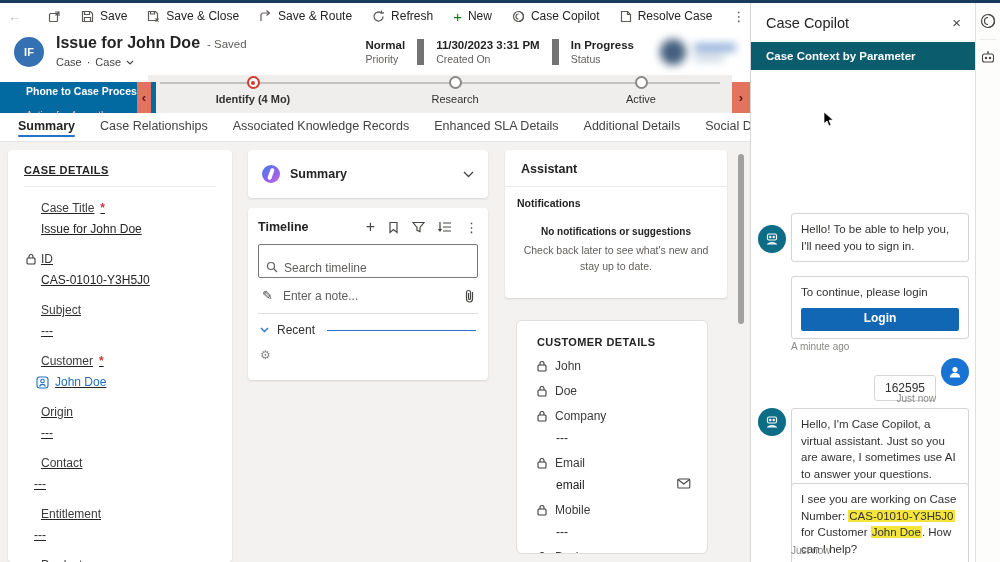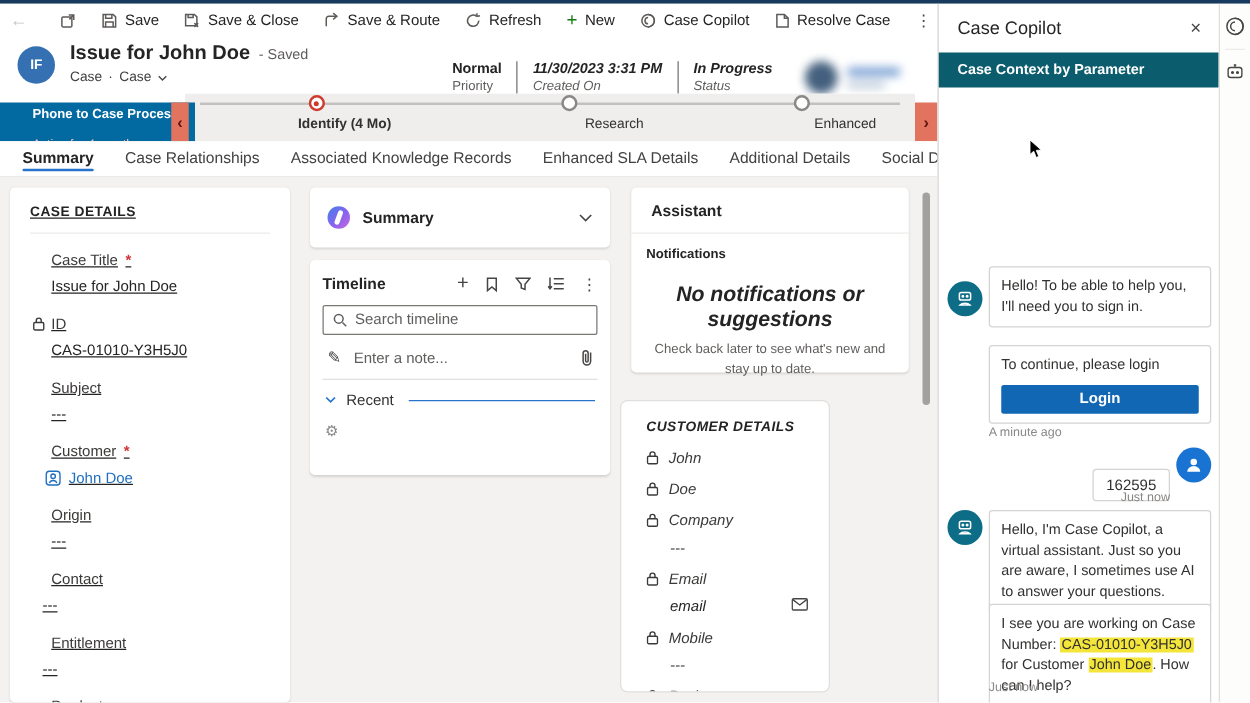--- a/index.html
+++ b/index.html
@@ -28,42 +28,42 @@
   
   #hdr { left:0; top:29px; width:750px; height:46px; background:#fff; }
   .hdr-avatar { left:14px; top:8px; width:30px; height:30px; border-radius:50%;
     background:#3470b2; color:#fff; font-size:11px; font-weight:700;
     display:flex; align-items:center; justify-content:center; }
   .hdr-title-row { left:56px; top:5px; display:flex; align-items:baseline; gap:7px; }
   .hdr-title { font-size:16px; font-weight:700; color:#242424; }
   .hdr-saved { font-size:11.5px; color:#605e5c; }
   .hdr-sub { left:56px; top:27px; display:flex; align-items:center; gap:5px;
     font-size:11px; color:#424242; }
-  .hdr-fields { right:24px; top:0; height:46px; display:flex; align-items:flex-end; }
+  .hdr-fields { right:8px; top:0; height:46px; display:flex; align-items:center; }
   .hfld { padding:0 12px; }
-  .hfld + .hfld { border-left:1px solid #737373;font-style:italic; }
+  .hfld + .hfld { border-left:7px solid #737373; }
   .hfld .v { font-size:11.5px; font-weight:700; color:#242424; white-space:nowrap; }
   .hfld .l { font-size:10.5px; color:#605e5c; margin-top:2px; }
   .owner-blur { display:flex; align-items:center; gap:8px; padding:0 6px 0 14px;
     filter:blur(4px); }
   .owner-circ { width:26px; height:26px; border-radius:50%; background:#44607e; }
   .owner-lines .a { width:42px; height:7px; background:#7aa0d4; border-radius:2px; }
   .owner-lines .b { width:30px; height:6px; background:#c3cfdd; border-radius:2px; margin-top:4px; }
 
   
   #process { left:0; top:75px; width:750px; height:38px; background:#fff; }
   .bpf-track { left:148px; top:0; width:584px; height:38px; background:#efeeed; }
   .bpf-line { left:160px; top:7px; width:560px; height:2px; background:#c3c1bf; }
   .bpf-stage { top:1px; width:120px; margin-left:-60px; text-align:center; }
   .bpf-dot { width:13px; height:13px; border-radius:50%; margin:0 auto; background:#fff;
     border:2px solid #8a8886; position:relative; }
   .bpf-dot.active { border-color:#cf3a2e; }
   .bpf-dot.active::after { content:""; position:absolute; left:2.5px; top:2.5px;
     width:4px; height:4px; border-radius:50%; background:#cf3a2e; }
-  .bpf-label { margin-top:4px; font-size:11px; color:#323130; white-space:nowrap;text-align:right; }
+  .bpf-label { margin-top:4px; font-size:11px; color:#323130; white-space:nowrap; }
   .bpf-label.active { font-weight:700; }
   .bpf-flag { left:0; top:7px; width:156px; height:31px; background:#0369a1;
     color:#fff; padding:3px 0 0 26px; }
   .bpf-flag .n { font-size:10.5px; font-weight:700; line-height:12px; }
   .bpf-flag .s { font-size:10px; color:#f4c4ba; line-height:12px; margin-top:13px; }
   .bpf-chev { top:7px; width:14px; height:31px; background:#e2735f; color:#5e1410;
     font-size:13px; font-weight:700; display:flex; align-items:center; justify-content:center; }
   .bpf-chev.left { left:137px; }
   .bpf-chev.right { left:732px; width:18px; }
 
@@ -107,21 +107,21 @@
   #summary-card .t { font-size:12.5px; font-weight:700; }
   #summary-card .chev { margin-left:auto; }
 
   
   #timeline-card { left:248px; top:66px; width:240px; height:172px; padding:11px 10px; }
   .tl-head { display:flex; align-items:center; }
   .tl-head .t { font-size:12.5px; font-weight:700; }
   .tl-icons { margin-left:auto; display:flex; align-items:center; gap:13px; color:#484644; }
   .tl-icons .glyph { font-size:13px; line-height:1; color:#484644; }
   .tl-search { margin-top:9px; height:24px; border:1px solid #7a7874; border-radius:2px;
-    display:flex; align-items:flex-end; gap:6px; padding:5px 7px; }
+    display:flex; align-items:flex-start; gap:6px; padding:16px 7px; }
   .tl-search input { border:none; outline:none; flex:1; font-size:12px;
     font-family:"Liberation Sans",sans-serif; color:#323130; background:transparent; }
   .tl-search input::placeholder { color:#605e5c; opacity:1; }
   .tl-note { margin-top:10px; display:flex; align-items:center; gap:10px; padding:0 4px; }
   .tl-note .pencil { font-size:13px; color:#484644; }
   .tl-note .ph { font-size:12px; color:#605e5c; flex:1; }
   .tl-div { margin-top:10px; border-bottom:1px solid #e1dfdd; }
   .tl-recent { margin-top:9px; display:flex; align-items:center; gap:8px; padding:0 2px; }
   .tl-recent .txt { font-size:12px; color:#323130; }
   .tl-recent .line { flex:1; height:1px; background:#2573cc; margin-left:4px; }
@@ -129,26 +129,26 @@
   .tl-entry .gear { font-size:12px; color:#8a8886; margin-top:1px; }
   .tl-entry .body { font-size:11px; color:#605e5c; line-height:1.4; }
   .tl-entry b { color:#323130; }
 
   
   #assistant-card { left:505px; top:8px; width:222px; height:148px; }
   #assistant-card .t { padding:12px 16px 10px; font-size:12.5px; font-weight:600; }
   #assistant-card .divider { border-bottom:1px solid #edebe9; }
   #assistant-card .sect { padding:10px 12px 0; font-size:10.5px; font-weight:700; }
   .empty { text-align:center; padding:17px 16px 0; }
-  .empty .et { font-size:17px; font-weight:700; color:#242424;font-style:italic; }
+  .empty .et { font-size:10px; font-weight:700; color:#242424; }
   .empty .es { margin-top:6px; font-size:10.5px; color:#605e5c; line-height:1.5; }
 
   
-  #cust-card { left:496px; top:178px; width:168px; height:234px;
-    border:1px solid #e1dfdd; box-shadow:none; border-radius:6px; overflow:hidden;font-style:italic; }
+  #cust-card { left:516px; top:178px; width:192px; height:234px;
+    border:1px solid #e1dfdd; box-shadow:none; border-radius:6px; overflow:hidden; }
   #cust-card .sect-title { padding:15px 20px 0; }
   .crow { margin-top:11px; padding-left:20px; display:flex; align-items:center; gap:8px;
     font-size:12px; color:#3b3a39; }
   .cval { margin-top:8px; padding-left:39px; font-size:12px; color:#242424; position:relative; }
   .cval .send { position:absolute; right:16px; top:0; }
 
   
   #copilot { left:750px; top:3px; width:225px; height:559px; background:#fff;
     border-left:1px solid #d6d4d2; }
   .cp-titlebar { left:0; top:0; width:100%; height:39px; display:flex; align-items:center; }
@@ -298,21 +298,21 @@
     <div class="bpf-stage abs" style="left:253px;">
       <div class="bpf-dot active"></div>
       <div class="bpf-label active">Identify  (4 Mo)</div>
     </div>
     <div class="bpf-stage abs" style="left:455px;">
       <div class="bpf-dot"></div>
       <div class="bpf-label">Research</div>
     </div>
     <div class="bpf-stage abs" style="left:641px;">
       <div class="bpf-dot"></div>
-      <div class="bpf-label">Enhanced</div>
+      <div class="bpf-label">Active</div>
     </div>
     <div class="bpf-flag abs">
       <div class="n">Phone to Case Process</div>
       <div class="s">Active for 4 months</div>
     </div>
     <div class="bpf-chev left abs">‹</div>
     <div class="bpf-chev right abs">›</div>
   </div>
 
   <div id="tabs" class="abs">

